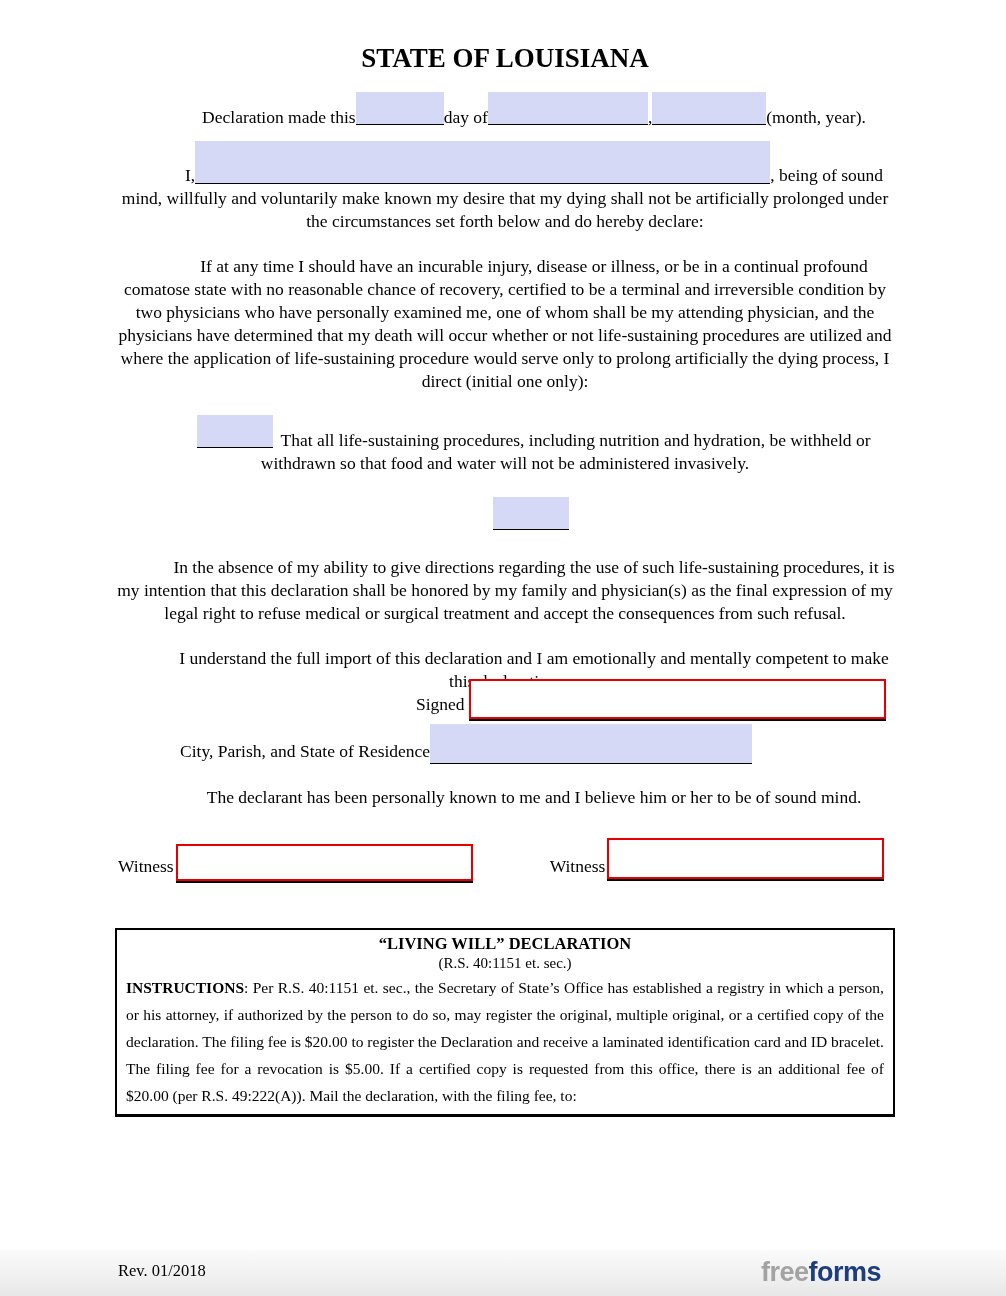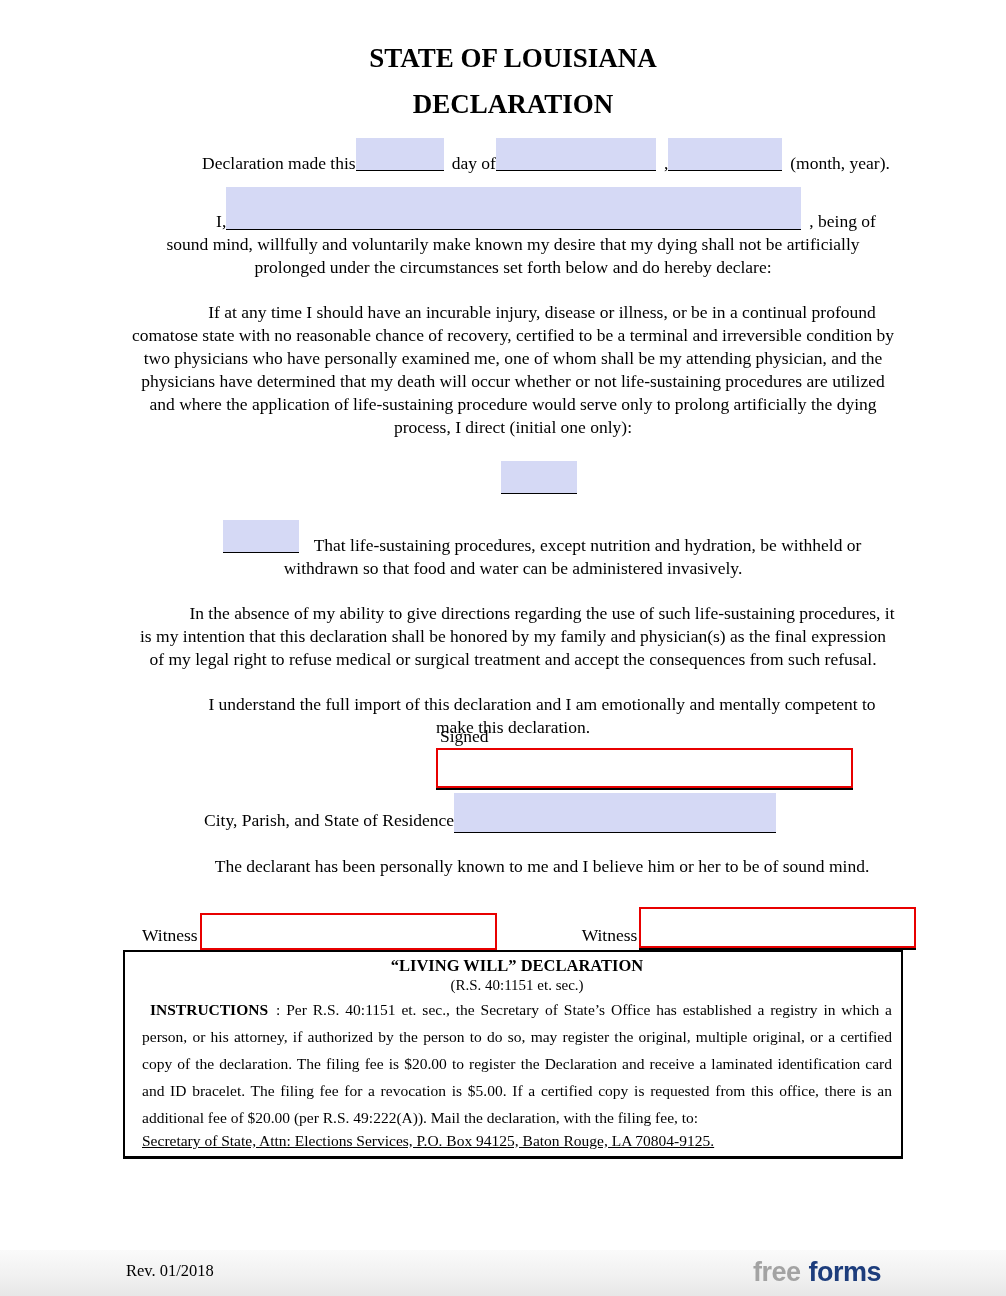--- a/index.html
+++ b/index.html
@@ -1,15 +1,15 @@
 <!DOCTYPE html>
 <html><head>
 <meta charset="utf-8">
 <style>
-  * { box-sizing: border-box; padding-left: 8px; }
+  * { box-sizing: border-box; }
   html, body { margin: 0; padding: 0; background: #ffffff; }
   .page {
     position: relative;
     width: 1006px;
     height: 1296px;
     background: #ffffff;
     font-family: "Liberation Serif", serif;
     color: #000;
     overflow: hidden;
   }
@@ -59,20 +59,21 @@
   .signed-box { width: 417px; height: 40px; margin-left: 4px; }
 
   .residence-row { margin-top: 5px; margin-left: 65px; }
 
   .witness-row { margin-top: 29px; margin-left: 3px; white-space: nowrap; }
   .witness-box1 { width: 297px; height: 37px; margin-left: 2px; }
   .witness-gap { display: inline-block; width: 77px; }
   .witness-box2 { width: 277px; height: 41px; margin-left: 2px; vertical-align: -7px; }
 
   .instructions-box {
+    margin-top: 47px;
     width: 780px;
     border: 2px solid #000;
     border-bottom-width: 3px;
     padding: 4px 9px 5px 9px;
   }
   .box-title { text-align: center; font-weight: bold; font-size: 16.5px; line-height: 20px; }
   .box-statute { text-align: center; font-size: 15px; line-height: 18px; }
   .box-body { font-size: 15.5px; line-height: 27px; text-align: justify; margin-top: 2px; }
   .box-body b { font-weight: bold; }
   .box-mail { font-size: 15.5px; line-height: 20px; text-decoration: underline; }
@@ -92,50 +93,48 @@
   .brand-free  { color: #a3a3a3; }
   .brand-forms { color: #1d3d7c; }
 </style>
 </head>
 <body>
 
 <div class="page">
   <div class="content">
 
     <div class="doc-title t1">STATE OF LOUISIANA</div>
-    <div class="doc-title t2">DECLARATION</div>
 
     <p class="dateline indent"><span>Declaration made this</span><span class="field f-day"></span><span>day of</span><span class="field f-month"></span><span>,</span><span class="field f-year"></span><span>(month, year).</span></p>
 
     <p class="declarant-par indent just"><span>I,</span><span class="field f-name"></span><span>, being of sound mind, willfully and voluntarily make known my desire that my dying shall not be artificially prolonged under the circumstances set forth below and do hereby declare:</span></p>
 
     <p class="par indent just">If at any time I should have an incurable injury, disease or illness, or be in a continual profound comatose state with no reasonable chance of recovery, certified to be a terminal and irreversible condition by two physicians who have personally examined me, one of whom shall be my attending physician, and the physicians have determined that my death will occur whether or not life-sustaining procedures are utilized and where the application of life-sustaining procedure would serve only to prolong artificially the dying process, I direct (initial one only):</p>
 
+    <p class="par indent just"><span class="field f-initial"></span><span>That all life-sustaining procedures, including nutrition and hydration, be withheld or withdrawn so that food and water will not be administered invasively.</span></p>
+
     <p class="par indent just"><span class="field f-initial"></span></p>
-
-    <p class="par indent just"><span class="field f-initial"></span><span>That life-sustaining procedures, except nutrition and hydration, be withheld or withdrawn so that food and water can be administered invasively.</span></p>
 
 
     <p class="par indent just">In the absence of my ability to give directions regarding the use of such life-sustaining procedures, it is my intention that this declaration shall be honored by my family and physician(s) as the final expression of my legal right to refuse medical or surgical treatment and accept the consequences from such refusal.</p>
 
     <p class="par indent just">I understand the full import of this declaration and I am emotionally and mentally competent to make this declaration.</p>
 
     <div class="row signed-row"><span>Signed</span><span class="redbox signed-box"></span></div>
 
     <div class="row residence-row"><span>City, Parish, and State of Residence</span><span class="field f-residence"></span></div>
 
     <p class="par indent just">The declarant has been personally known to me and I believe him or her to be of sound mind.</p>
 
     <div class="row witness-row"><span>Witness</span><span class="redbox witness-box1"></span><span class="witness-gap"></span><span>Witness</span><span class="redbox witness-box2"></span></div>
 
     <div class="instructions-box">
       <div class="box-title">“LIVING WILL” DECLARATION</div>
       <div class="box-statute">(R.S. 40:1151 et. sec.)</div>
       <div class="box-body"><b>INSTRUCTIONS</b><span>:  Per R.S. 40:1151 et. sec., the Secretary of State’s Office has established a registry in which a person, or his attorney, if authorized by the person to do so, may register the original, multiple original, or a certified copy of the declaration.  The filing fee is $20.00 to register the Declaration and receive a laminated identification card and ID bracelet. The filing fee for a revocation is $5.00. If a certified copy is requested from this office, there is an additional fee of $20.00 (per R.S. 49:222(A)). Mail the declaration, with the filing fee, to:</span></div>
-      <div class="box-mail">Secretary of State,   Attn: Elections Services, P.O. Box 94125, Baton Rouge, LA 70804-9125.</div>
     </div>
 
   </div>
 
   <div class="footer">
     <span class="rev">Rev. 01/2018</span>
     <span class="brand"><span class="brand-free">free</span><span class="brand-forms">forms</span></span>
   </div>
 </div>
 

